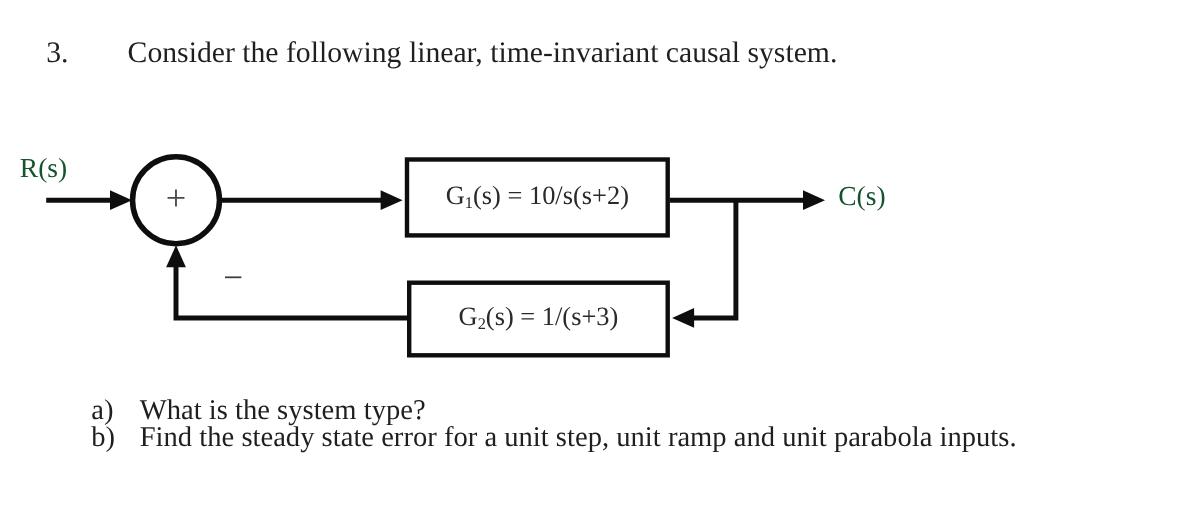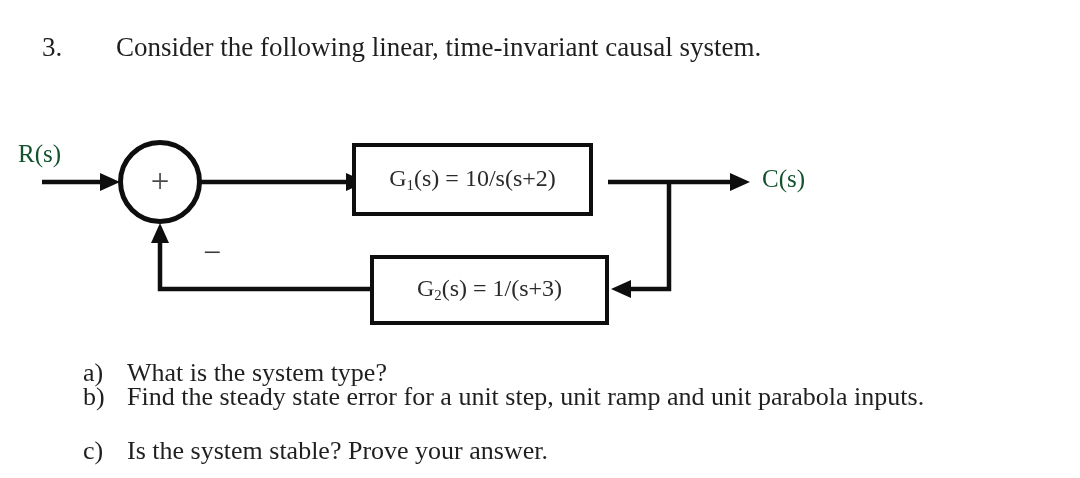--- a/index.html
+++ b/index.html
@@ -31,21 +31,21 @@
   }
   .plus-sign { font-size: 33px; color: #4a4a4a; font-weight: 400; transform: translateY(-1px); }
   .minus-sign { left: 203px; top: 236px; font-size: 32px; color: #3c3c3c; line-height: 1.0; }
 
   
   .block {
     border: 4px solid #0e0e0e; box-sizing: border-box; background: #ffffff;
     display: flex; align-items: center; justify-content: center;
     font-size: 24px; color: #2a2a2a;
   }
-  .block-g1 { left: 352px; top: 143px; width: 241px; height: 73px; }
+  .block-g1 { left: 368px; top: 143px; width: 241px; height: 73px; }
   .block-g2 { left: 370px; top: 255px; width: 239px; height: 70px; }
   .sub { font-size: 0.62em; vertical-align: -0.28em; }
 
   
   svg.wires { left: 0; top: 0; width: 1080px; height: 478px; }
   svg.wires .w { stroke: #0e0e0e; stroke-width: 4.5; fill: none; }
   svg.wires .ah { fill: #0e0e0e; stroke: none; }
 
   
   .q { left: 83px; font-size: 26px; line-height: 1.15; white-space: nowrap; }
@@ -94,17 +94,14 @@
   <div class="abs block block-g2">
     <span><span>G</span><span class="sub">2</span><span>(s) = 1/(s+3)</span></span>
   </div>
 
   <div class="abs q q-a">
     <span class="qm">a)</span><span class="qt">What is the system type?</span>
   </div>
   <div class="abs q q-b">
     <span class="qm">b)</span><span class="qt">Find the steady state error for a unit step, unit ramp and unit parabola inputs.</span>
   </div>
-  <div class="abs q q-c">
-    <span class="qm">c)</span><span class="qt">Is the system stable? Prove your answer.</span>
-  </div>
 
 </div>
 
 </body></html>

